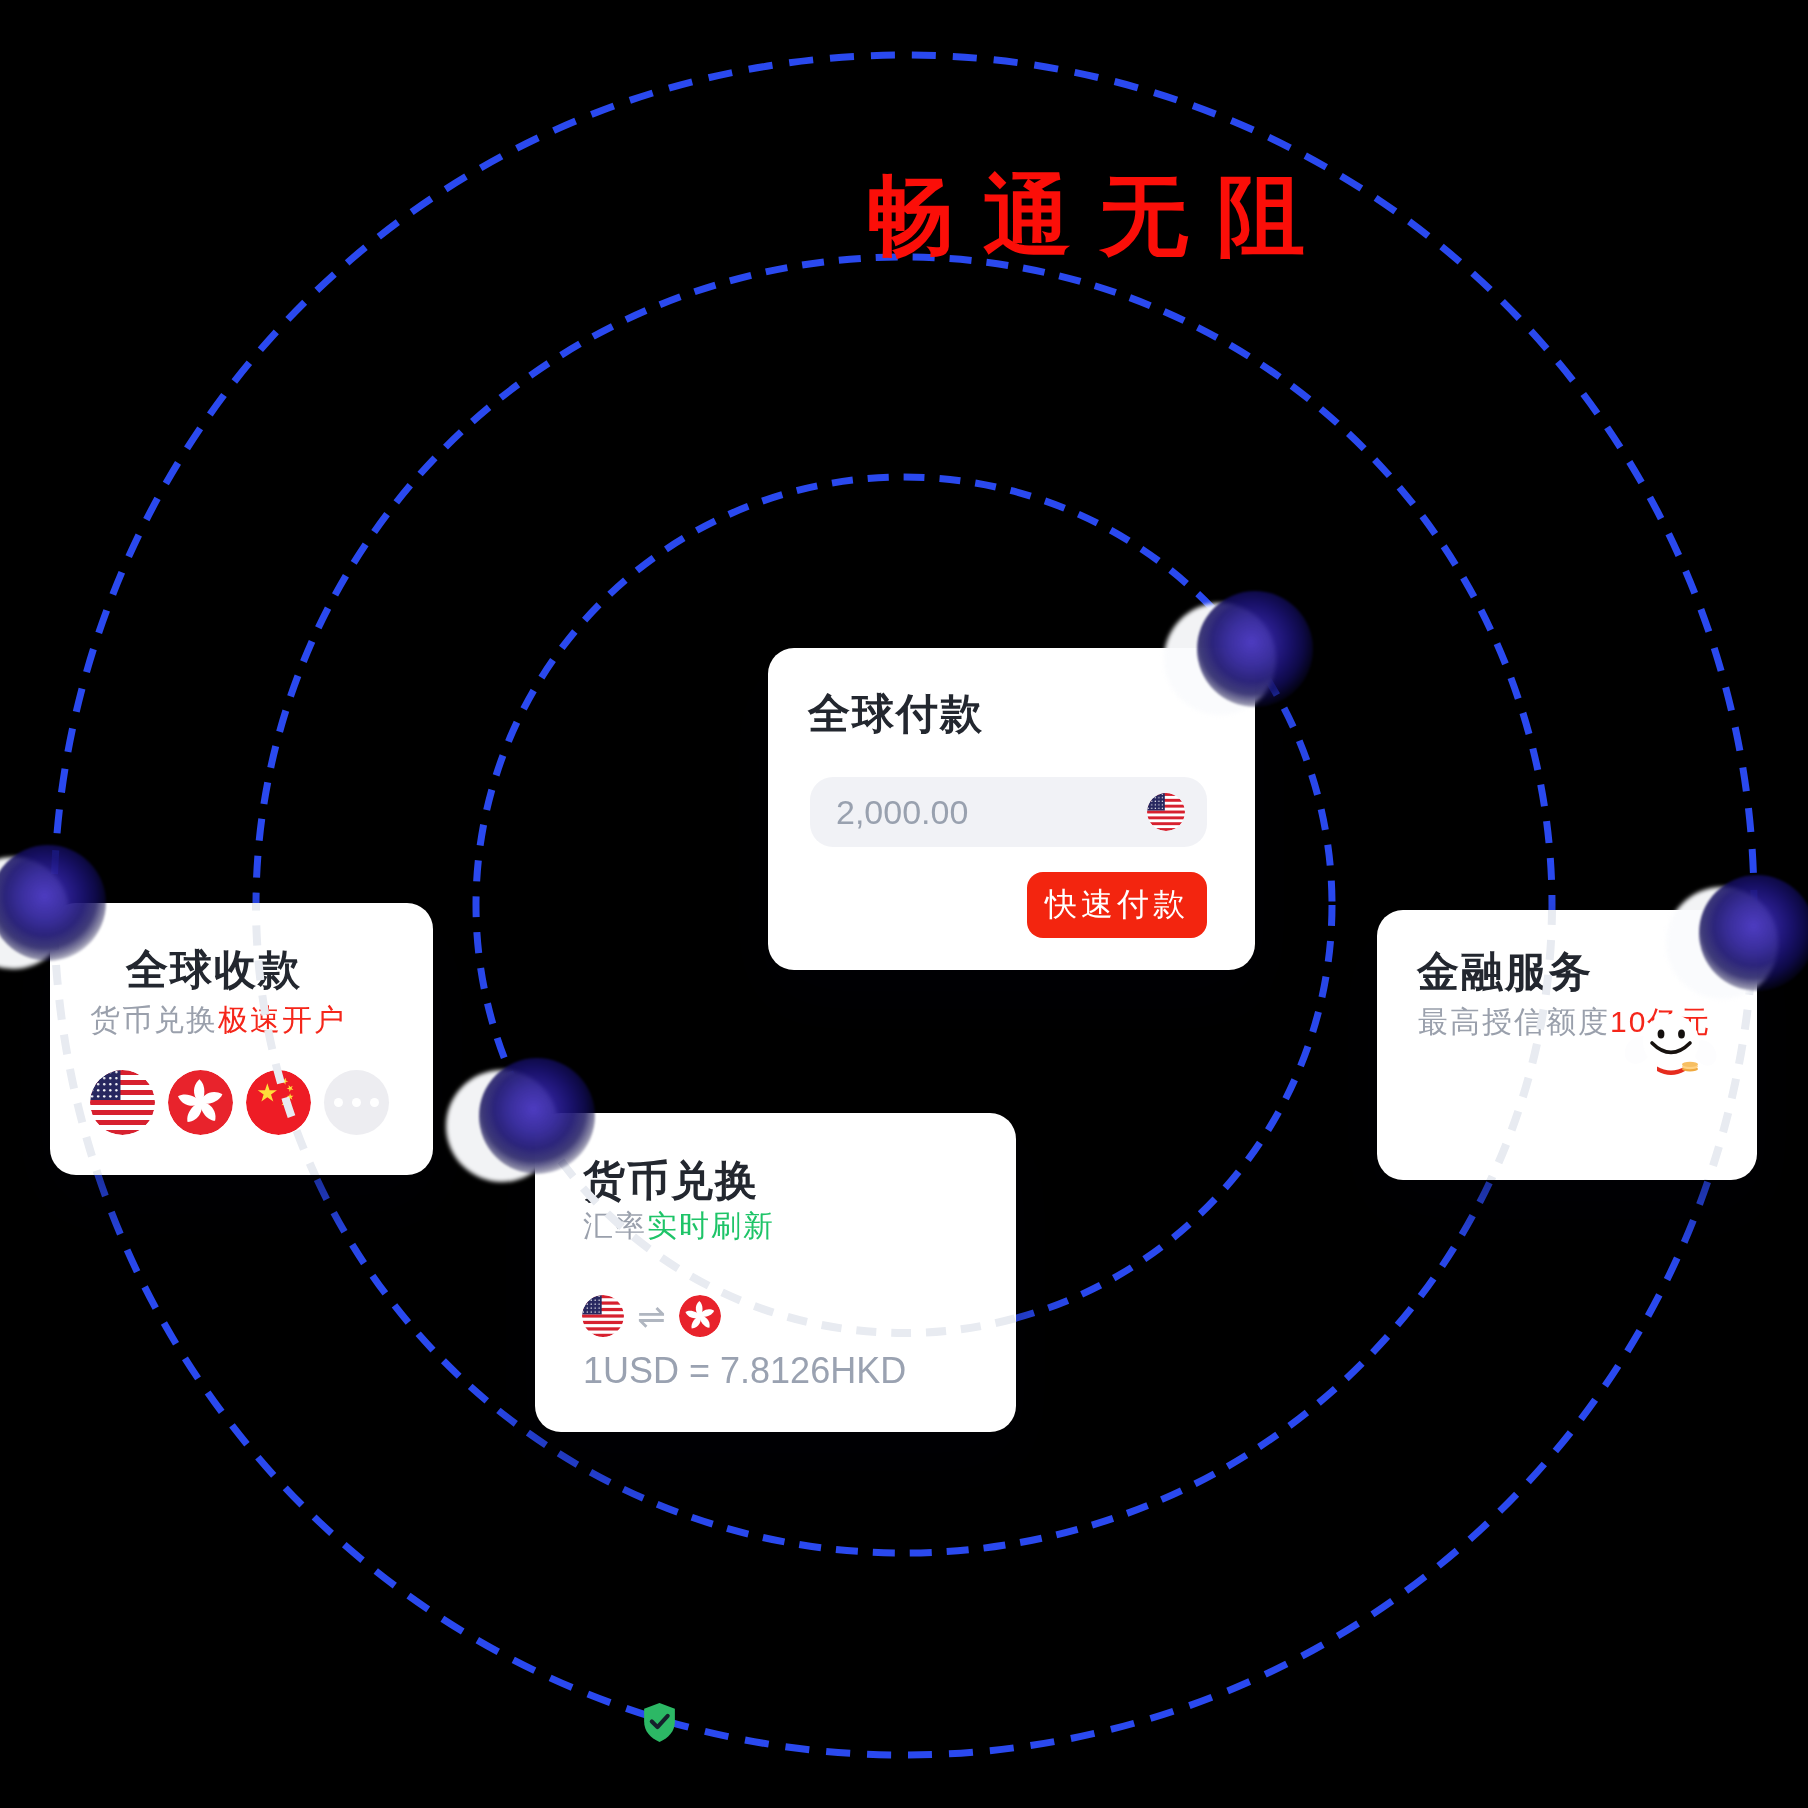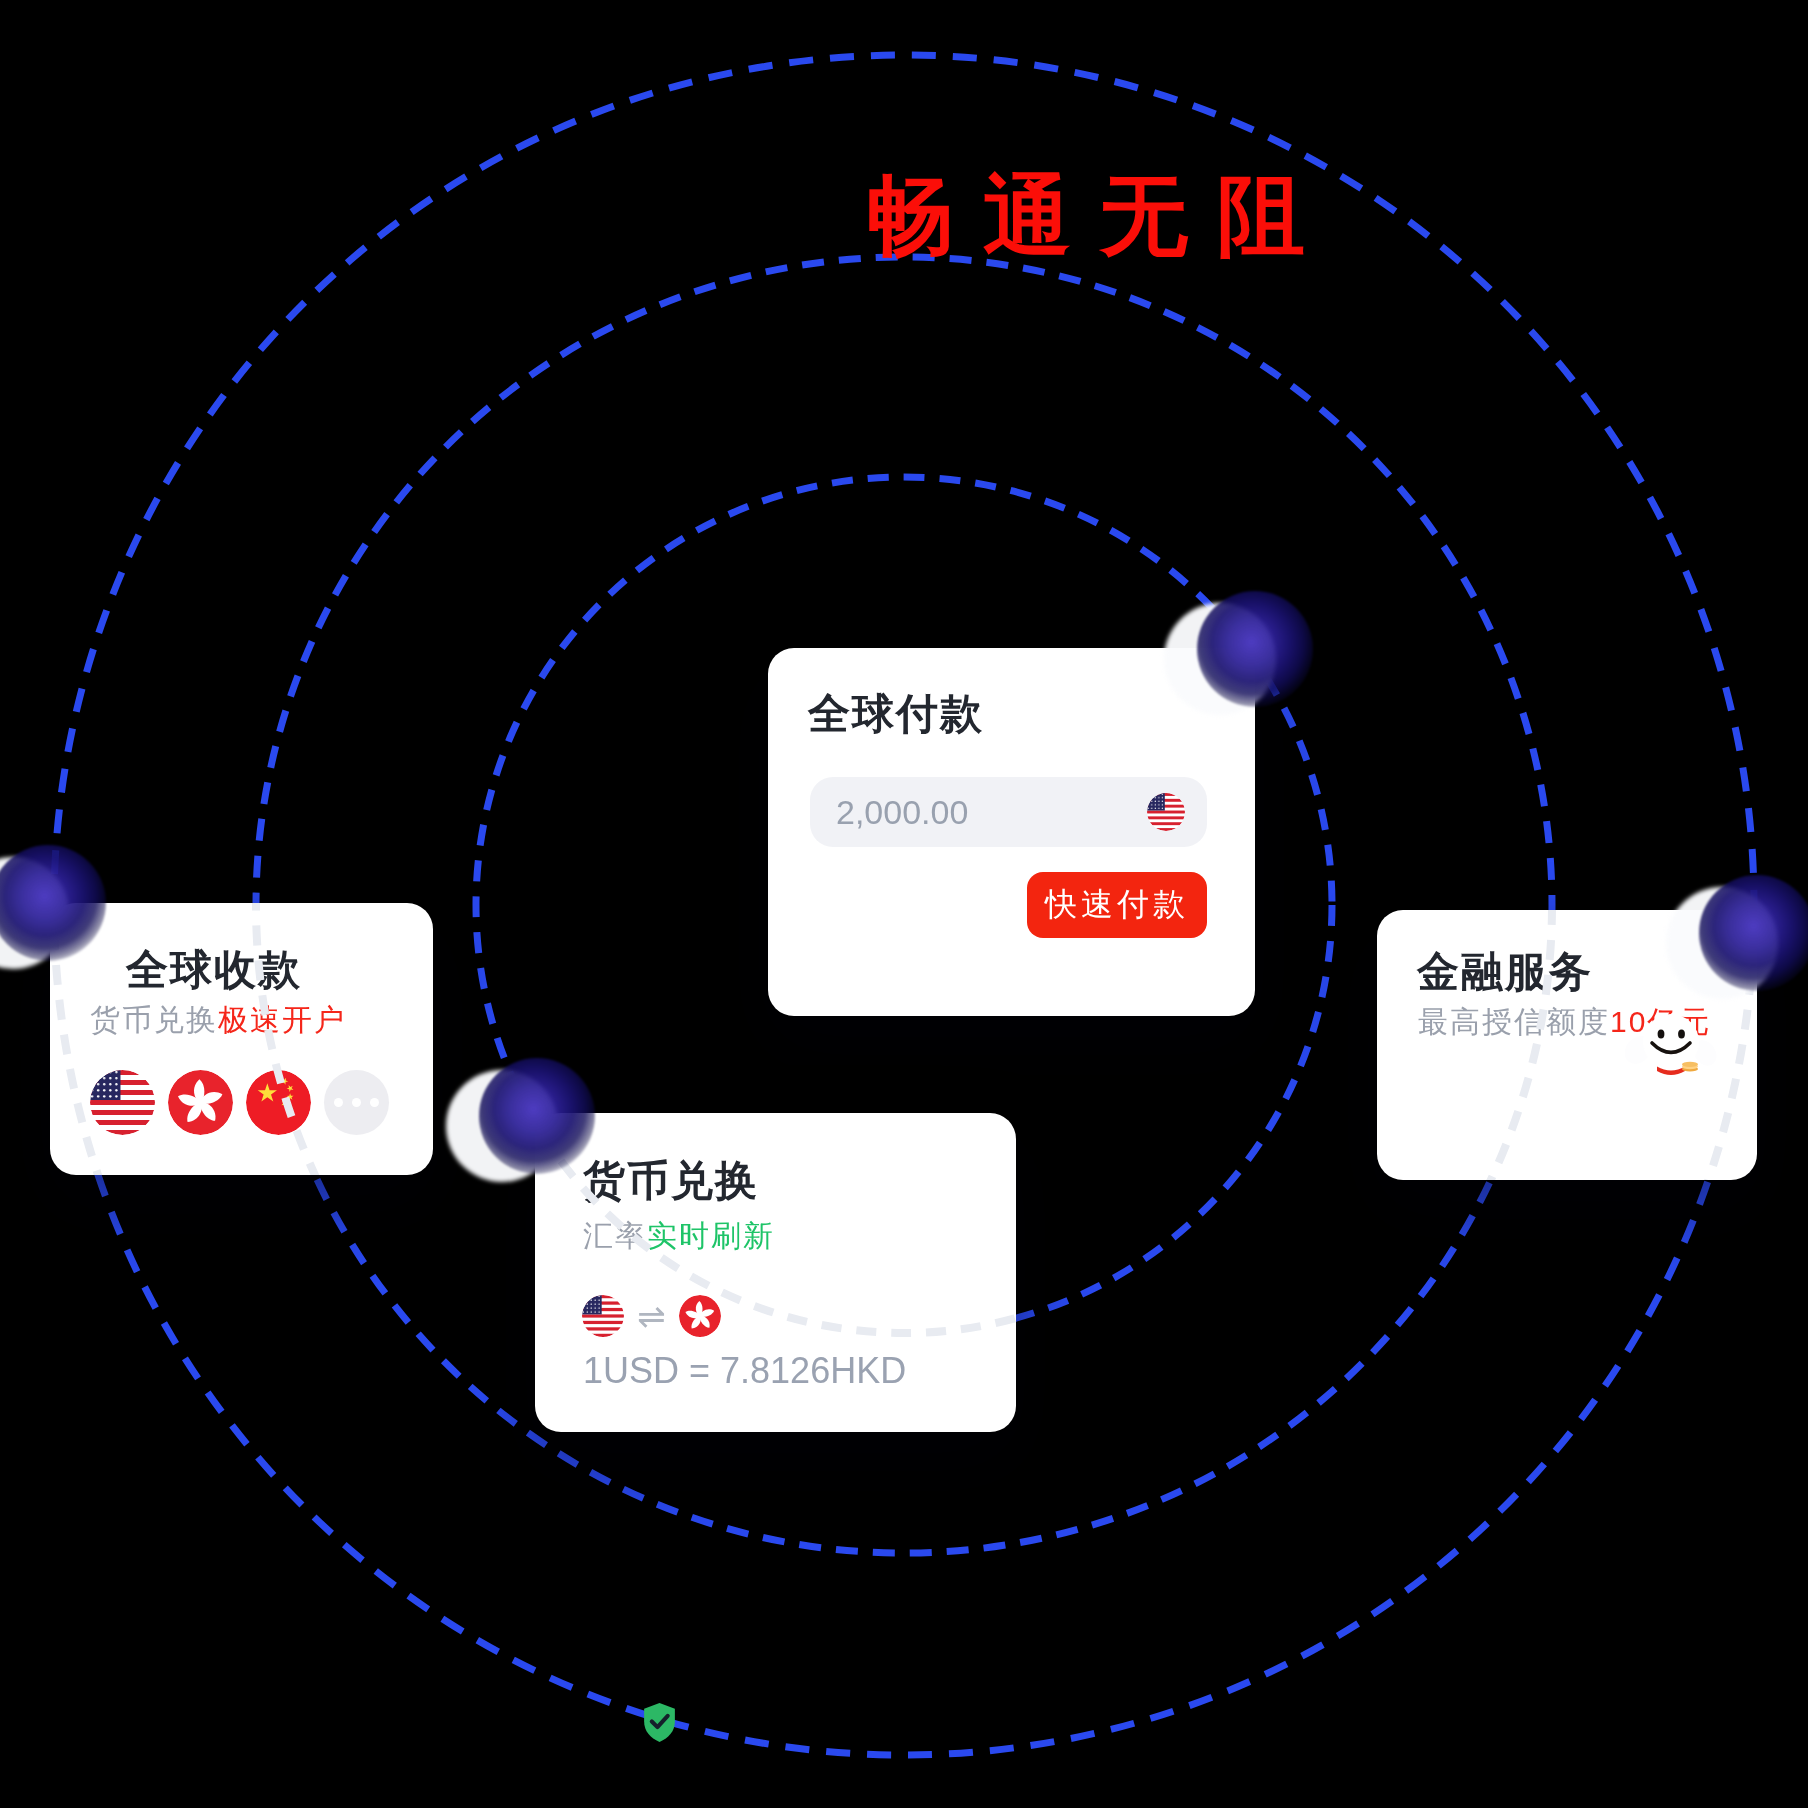--- a/index.html
+++ b/index.html
@@ -73,21 +73,21 @@
 <svg class="orbits" viewBox="0 0 1808 1808">
   <g fill="none" stroke="#2a49ef" stroke-width="7">
     <circle cx="904" cy="905" r="428" stroke-dasharray="21 15"></circle>
     <circle cx="904" cy="905" r="648" stroke-dasharray="22 15" stroke-dashoffset="9"></circle>
     <circle cx="904" cy="905" r="850" stroke-dasharray="24 17" stroke-dashoffset="5"></circle>
   </g>
 </svg>
 
 <div class="hero-title">畅通无阻</div>
 
-<div class="card" style="left:768px;top:648px;width:487px;height:368px;">
+<div class="card" style="left:768px;top:648px;width:487px;height:322px;">
   <div class="ctitle" style="left:40px;top:45px;">全球付款</div>
   <div class="pill pay-pill">
     <span class="pvalue">2,000.00</span>
     <svg class="flag" width="38" height="38" viewBox="0 0 64 64">
       <defs>
         <clipPath id="cfa">
             <circle cx="32" cy="32" r="32"></circle>
           </clipPath>
         <pattern id="sta" width="6" height="6" patternUnits="userSpaceOnUse">
           <circle cx="2" cy="2" r="1.15" fill="#fff"></circle>
@@ -167,21 +167,21 @@
     <div class="more-circle">
       <i></i>
         <i></i>
         <i></i>
     </div>
   </div>
 </div>
 
 <div class="card" style="left:535px;top:1113px;width:481px;height:319px;">
   <div class="ctitle" style="left:48px;top:47px;">货币兑换</div>
-  <div class="csub" style="left:48px;top:108px;">
+  <div class="csub" style="left:48px;top:98px;">
     <span>汇率</span><span class="accent-green">实时刷新</span>
   </div>
   <div class="flagrow" style="left:47px;top:182px;gap:13px;">
     <svg class="flag" width="42" height="42" viewBox="0 0 64 64">
       <defs>
         <clipPath id="cfc">
             <circle cx="32" cy="32" r="32"></circle>
           </clipPath>
         <pattern id="stc" width="6" height="6" patternUnits="userSpaceOnUse">
           <circle cx="2" cy="2" r="1.15" fill="#fff"></circle>

